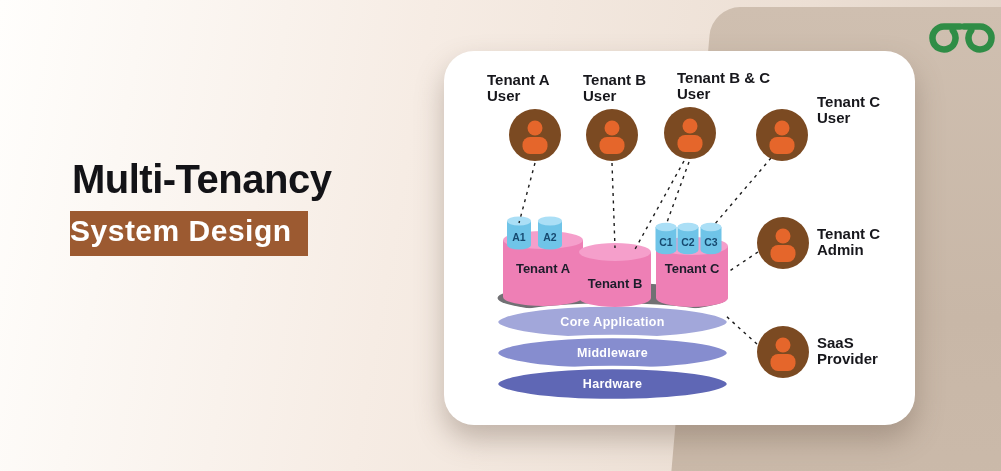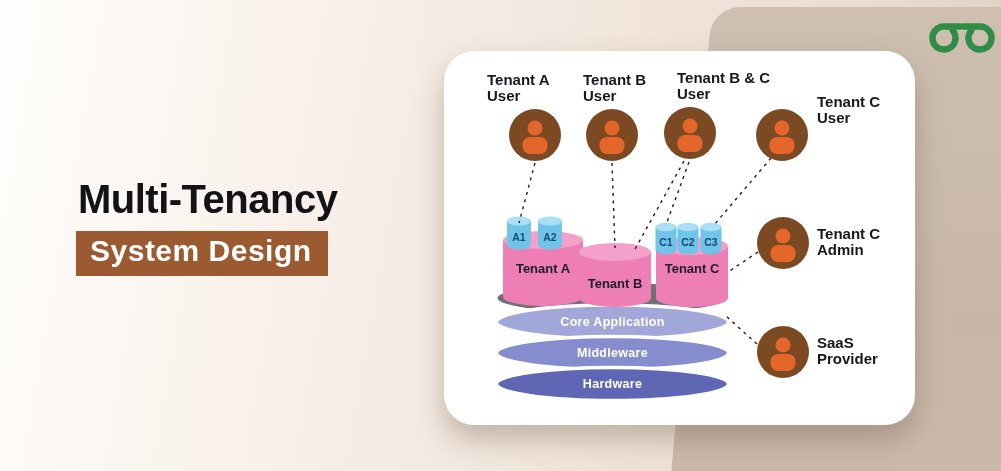--- a/index.html
+++ b/index.html
@@ -8,30 +8,30 @@
     background:linear-gradient(100deg,#fffefc 0%,#f6ece4 40%,#ecdfd4 75%,#ddcfc2 100%);
     font-family:"Liberation Sans",sans-serif;
   }
   .side-panel{
     position:absolute;top:7px;left:712px;width:420px;height:520px;
     background:linear-gradient(180deg,#cfbfb0 0%,#c8b7a7 60%,#cbbaaa 100%);
     border-top-left-radius:28px;
     transform:skewX(-5deg);transform-origin:top;
   }
   .logo{position:absolute;left:926px;top:12px;}
-  .hero{position:absolute;left:78px;top:158px;width:360px;margin-top:20px;}
+  .hero{position:absolute;left:72px;top:158px;width:360px;}
   .hero-title{
     font-size:40px;line-height:1.05;font-weight:700;color:#131317;
     letter-spacing:-0.5px;margin:0;
   }
   .hero-subtitle{
     display:inline-block;margin-top:11px;margin-left:-2px;
     background:#9c5a31;color:#ffffff;
     font-size:30px;font-weight:600;letter-spacing:0.5px;
-    padding:3px 16px 8px 14px;
+    padding:3px 16px 8px 0;
   }
   .card{
     position:absolute;left:444px;top:51px;width:471px;height:374px;
     background:#ffffff;border-radius:30px;
     box-shadow:0 14px 28px rgba(110,92,78,0.38);
   }
   .card svg{display:block;}
   
   .lbl-user{font:700 15px "Liberation Sans",sans-serif;fill:#17171c;}
   .lbl-tenant{font:700 13px "Liberation Sans",sans-serif;fill:#1d1d2b;text-anchor:middle;}

